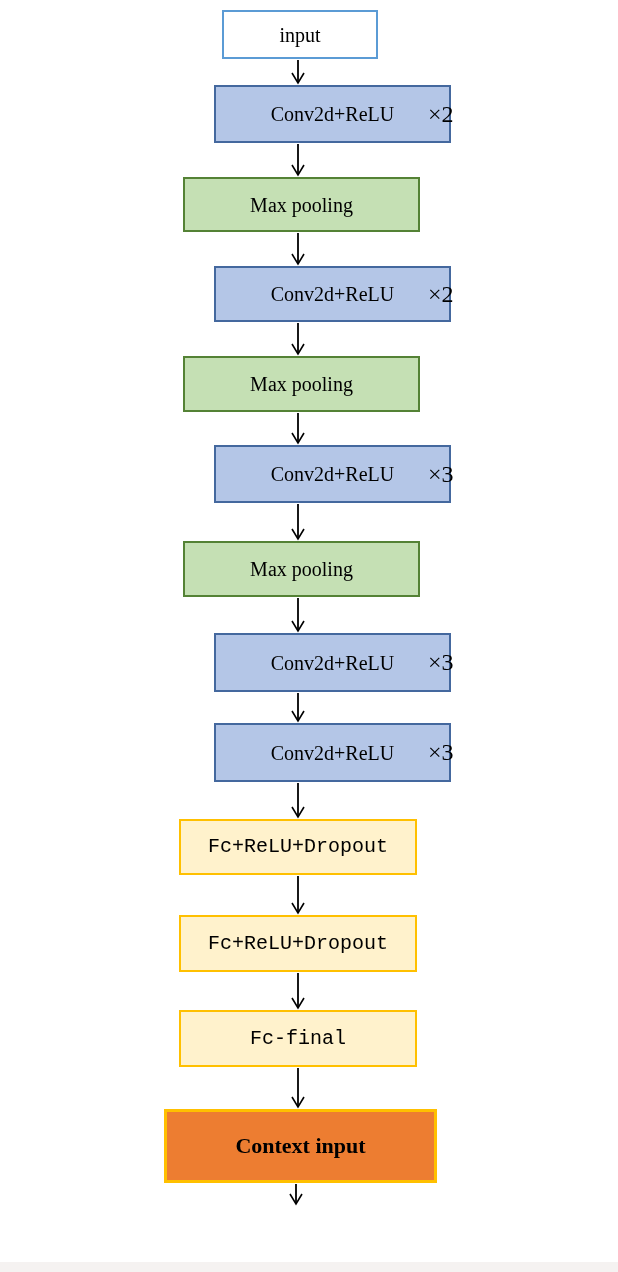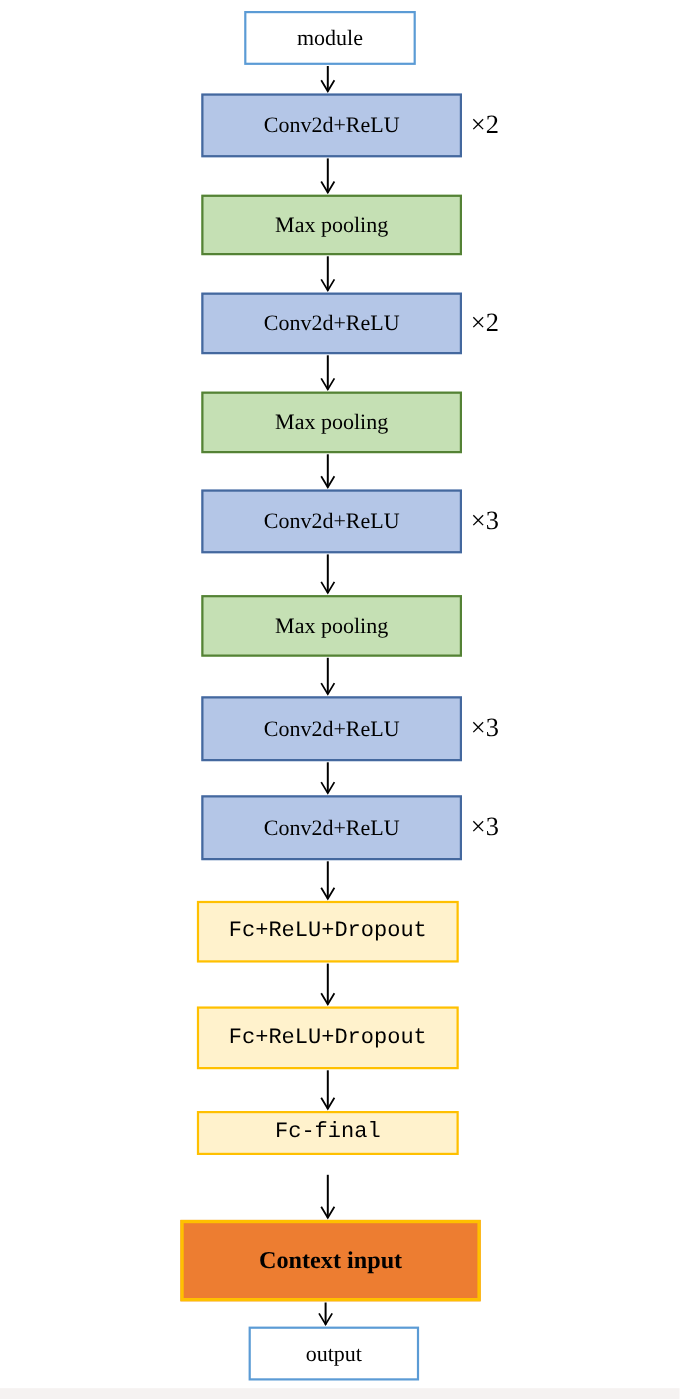--- a/index.html
+++ b/index.html
@@ -16,21 +16,21 @@
     box-sizing: border-box;
     display: flex;
     align-items: center;
     justify-content: center;
     font-size: 20px;
     color: #000000;
     text-align: center;
     line-height: 1.1;
   }
   .node.io      { background: var(--io-fill, #ffffff);      border: 2px solid var(--io-border, #5b9bd5); }
-  .node.conv    { background: var(--conv-fill, #b4c6e7);    border: 2px solid var(--conv-border, #44689e); }
+  .node.conv    { background: var(--conv-fill, #b4c6e7);    border: 2px solid var(--conv-border, #44689e); margin-left: 31px; }
   .node.pool    { background: var(--pool-fill, #c5e0b4);    border: 2px solid var(--pool-border, #548235); text-align: right; }
   .node.fc      { background: var(--fc-fill, #fff2cc);      border: 2px solid var(--fc-border, #ffc000); font-family: Liberation Mono, monospace; }
   .node.context { background: var(--context-fill, #ed7d31); border: 3px solid var(--context-border, #ffc000);
                   font-weight: bold; font-size: 22px; }
   .multiplier {
     position: absolute;
     left: 428px;
     width: 44px;
     height: 30px;
     line-height: 30px;
@@ -67,21 +67,21 @@
       <line x1="298" y1="598" x2="298" y2="631"></line>
       <line x1="298" y1="693" x2="298" y2="721"></line>
       <line x1="298" y1="783" x2="298" y2="817"></line>
       <line x1="298" y1="876" x2="298" y2="913"></line>
       <line x1="298" y1="973" x2="298" y2="1008"></line>
       <line x1="298" y1="1068" x2="298" y2="1107"></line>
       <line x1="296" y1="1184" x2="296" y2="1204"></line>
     </g>
   </svg>
 
-  <div class="node io" style="left:222px; top:10px; width:156px; height:49px;">module</div>
+  <div class="node io" style="left:222px; top:10px; width:156px; height:49px;">input</div>
 
   <div class="node conv" style="left:183px; top:85px; width:237px; height:58px;">Conv2d+ReLU</div>
   <span class="multiplier" style="top:99px;">×2</span>
 
   <div class="node pool" style="left:183px; top:177px; width:237px; height:55px;">Max pooling</div>
 
   <div class="node conv" style="left:183px; top:266px; width:237px; height:56px;">Conv2d+ReLU</div>
   <span class="multiplier" style="top:279px;">×2</span>
 
   <div class="node pool" style="left:183px; top:356px; width:237px; height:56px;">Max pooling</div>
@@ -94,20 +94,19 @@
   <div class="node conv" style="left:183px; top:633px; width:237px; height:59px;">Conv2d+ReLU</div>
   <span class="multiplier" style="top:647px;">×3</span>
 
   <div class="node conv" style="left:183px; top:723px; width:237px; height:59px;">Conv2d+ReLU</div>
   <span class="multiplier" style="top:737px;">×3</span>
 
   <div class="node fc" style="left:179px; top:819px; width:238px; height:56px;">Fc+ReLU+Dropout</div>
 
   <div class="node fc" style="left:179px; top:915px; width:238px; height:57px;">Fc+ReLU+Dropout</div>
 
-  <div class="node fc" style="left:179px; top:1010px; width:238px; height:40px;">Fc-final</div>
+  <div class="node fc" style="left:179px; top:1010px; width:238px; height:57px;">Fc-final</div>
 
   <div class="node context" style="left:164px; top:1109px; width:273px; height:74px;">Context input</div>
 
-  <div class="node io" style="left:226px; top:1206px; width:155px; height:49px;">output</div>
 
   <div class="footer-strip"></div>
 </div>
 
 </body></html>

